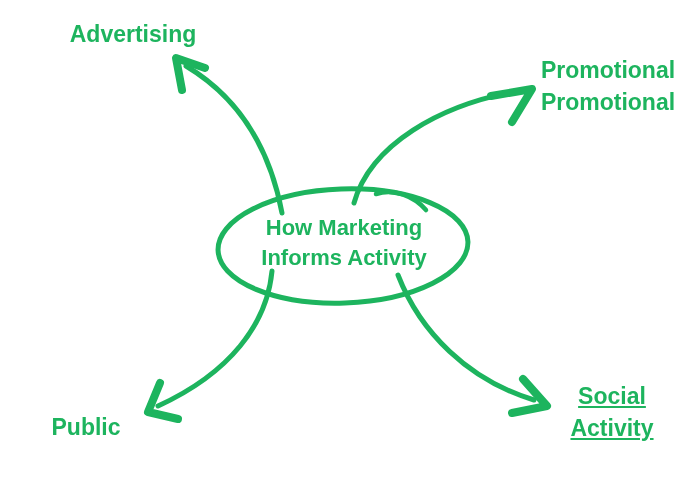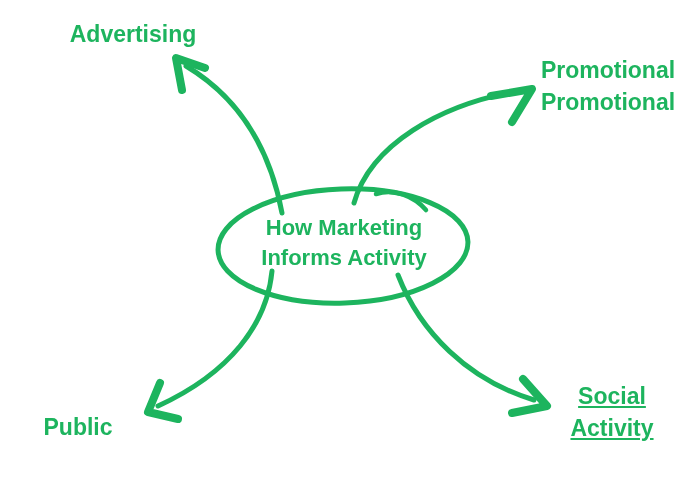--- a/index.html
+++ b/index.html
@@ -35,20 +35,21 @@
   .node.branch {
     font-size: 23px;
     line-height: 32px;
   }
   .node.center-label {
     font-size: 22px;
     line-height: 30px;
   }
   .node.pr {
     line-height: 30px;
+    margin-left: 8px;
   }
   
   .pos-advertising   { left: 133px; top: 34px;  }
   .pos-promotional   { left: 608px; top: 86px;  }
   .pos-center        { left: 344px; top: 243px; }
   .pos-public        { left: 78px;  top: 427px; }
   .pos-social        { left: 612px; top: 412px; text-decoration: underline; }
 
   .stroke {
     fill: none;

